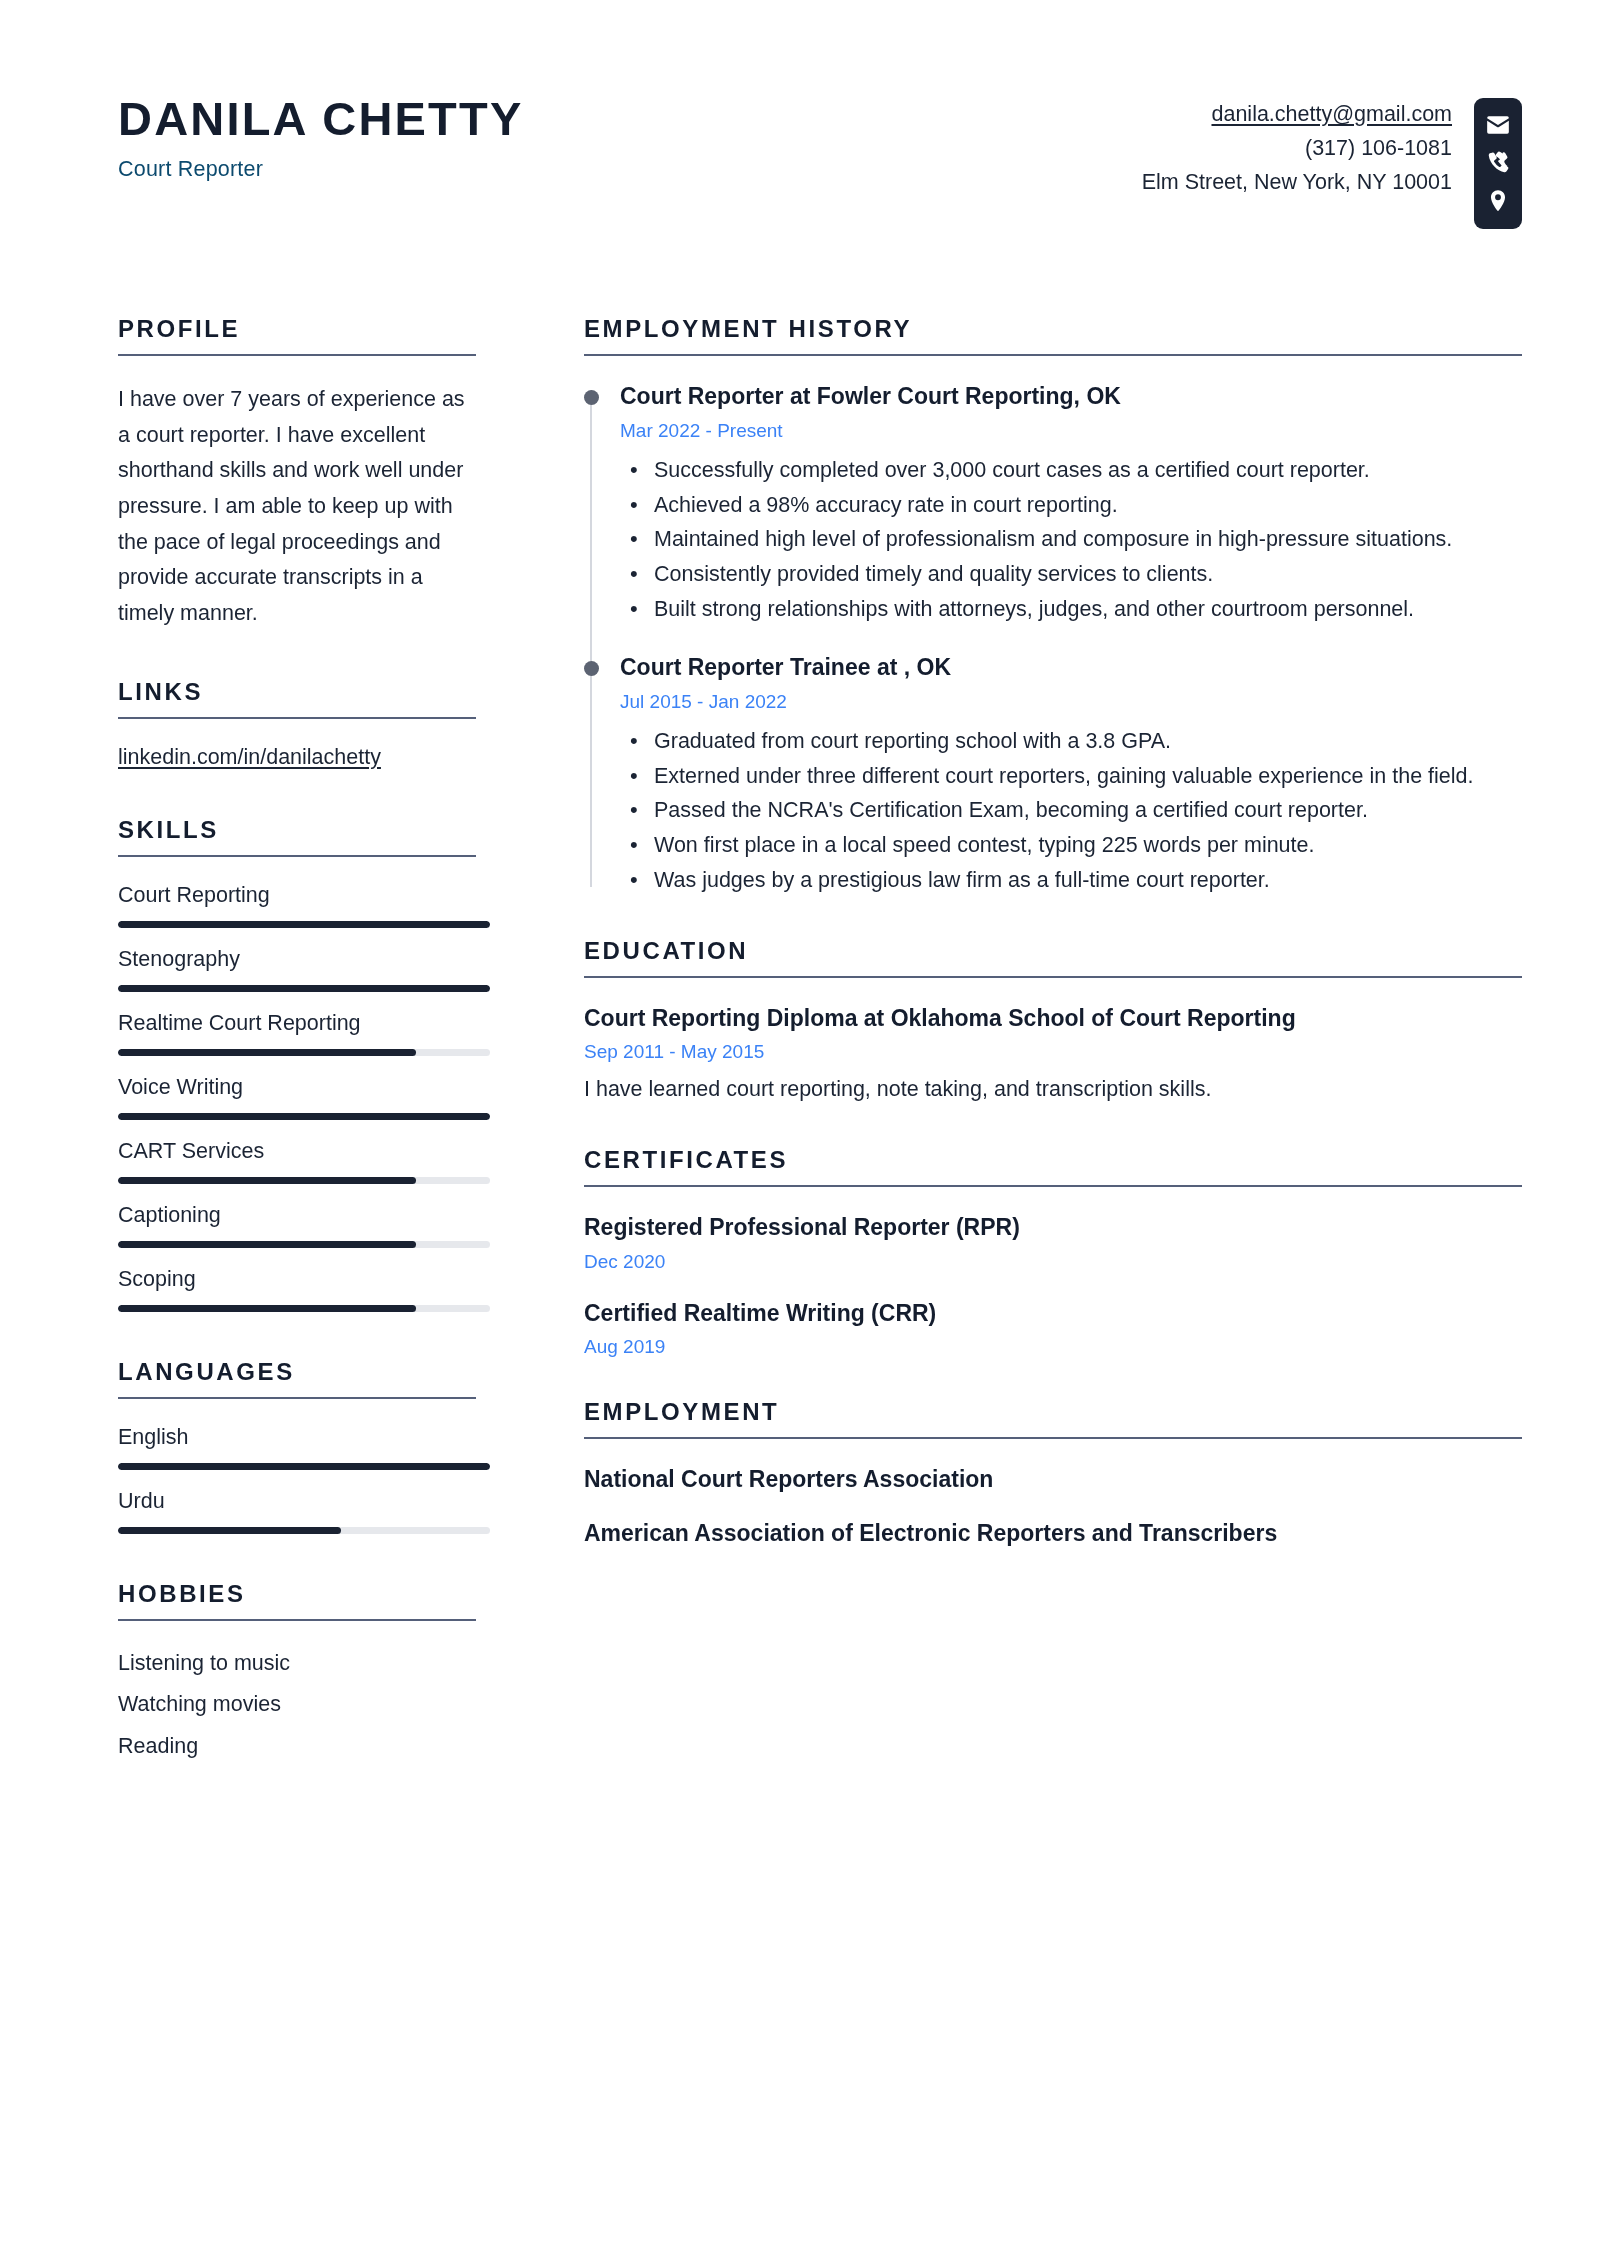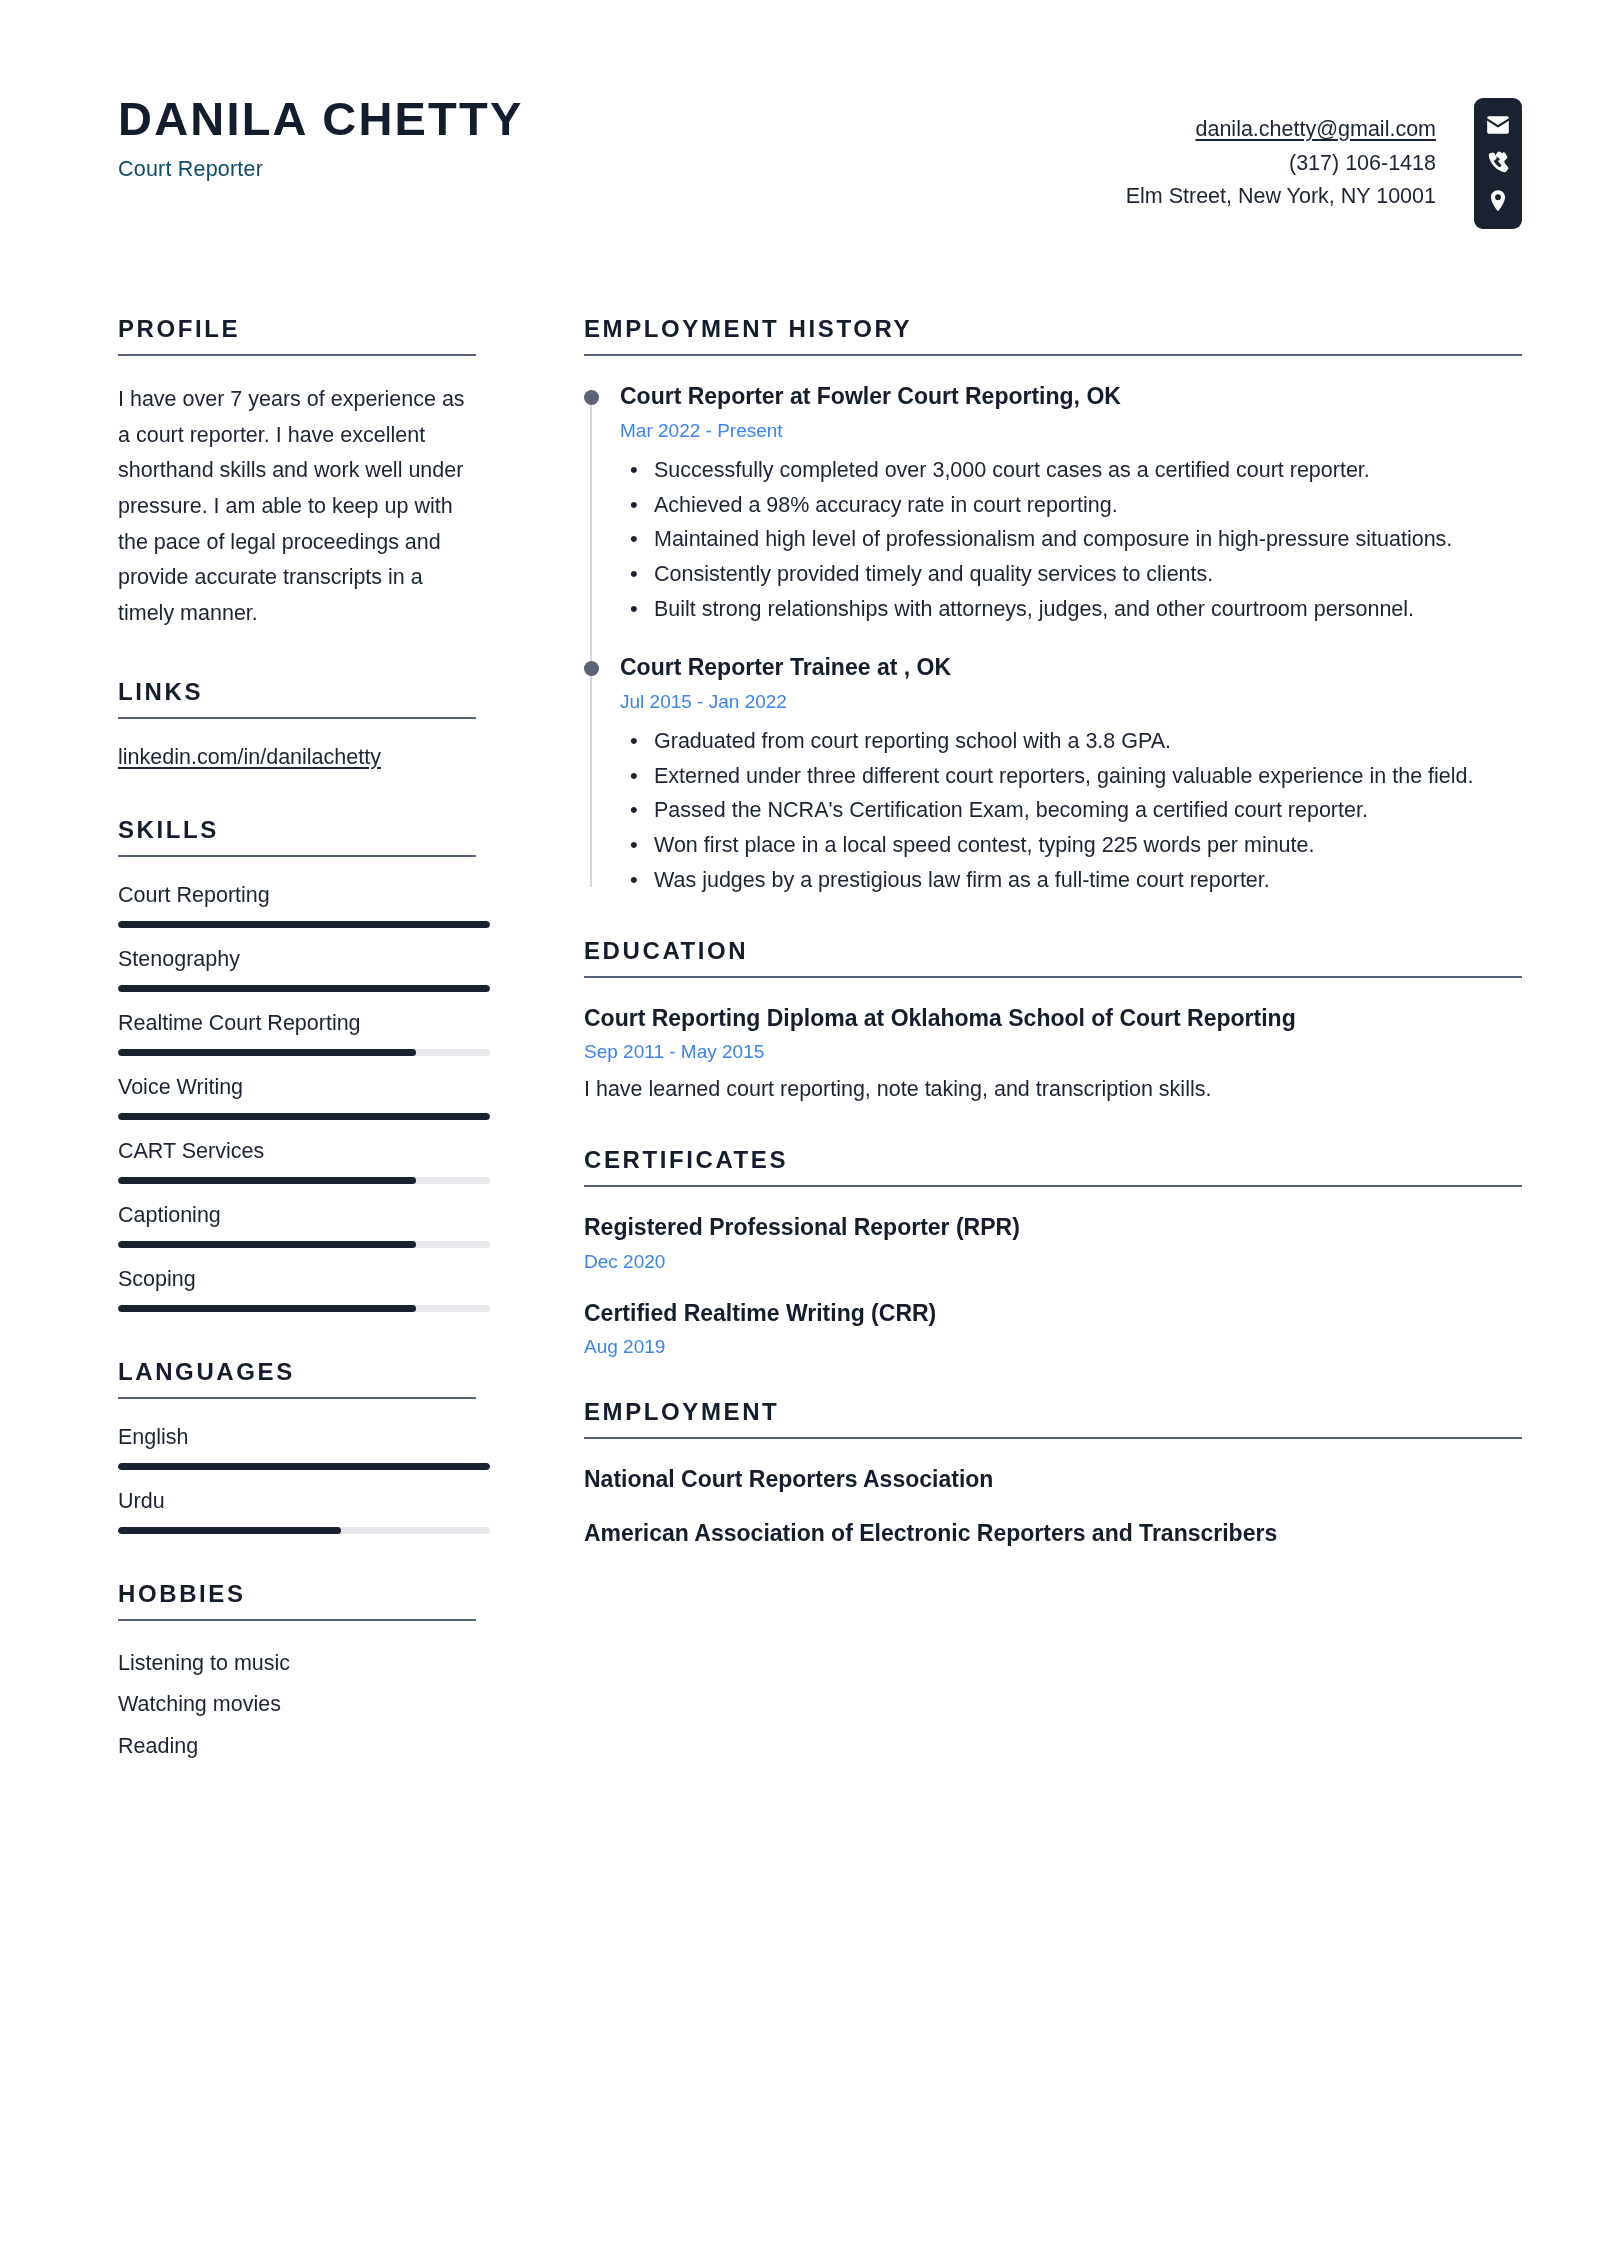--- a/index.html
+++ b/index.html
@@ -39,22 +39,22 @@
   }
   .job-title {
     font-size: 21.5px;
     color: #0c4a6e;
     margin-top: 14px;
     letter-spacing: 0.2px;
   }
 
   .header-right {
     display: flex;
-    align-items: center;
-    gap: 16px;
+    align-items: flex-start;
+    gap: 0;
     padding-top: 26px;
   }
   .contact-lines {
     text-align: right;
     font-size: 21.5px;
     line-height: 1.58;
     color: #1b2434;
     padding-right: 22px;
   }
   .contact-lines .email {
@@ -226,21 +226,21 @@
 
   <div class="header">
     <div class="header-left">
       <div class="name">DANILA CHETTY</div>
       <div class="job-title">Court Reporter</div>
     </div>
 
     <div class="header-right">
       <div class="contact-lines">
         <div class="email">danila.chetty@gmail.com</div>
-        <div>(317) 106-1418</div>
+        <div>(317) 106-1081</div>
         <div>Elm Street, New York, NY 10001</div>
       </div>
       <div class="icon-bar">
         <span>
           <svg width="26" height="26" viewBox="0 0 24 24" fill="#ffffff">
             <path d="M2 5.5A1.5 1.5 0 0 1 3.5 4h17A1.5 1.5 0 0 1 22 5.5v.3l-10 6.2-10-6.2v-.3zM2 8.1l9.5 5.9a1 1 0 0 0 1 0L22 8.1v10.4a1.5 1.5 0 0 1-1.5 1.5h-17A1.5 1.5 0 0 1 2 18.5V8.1z"></path>
           </svg>
         </span>
         <span>
           <svg width="26" height="26" viewBox="0 0 24 24" fill="#ffffff">

